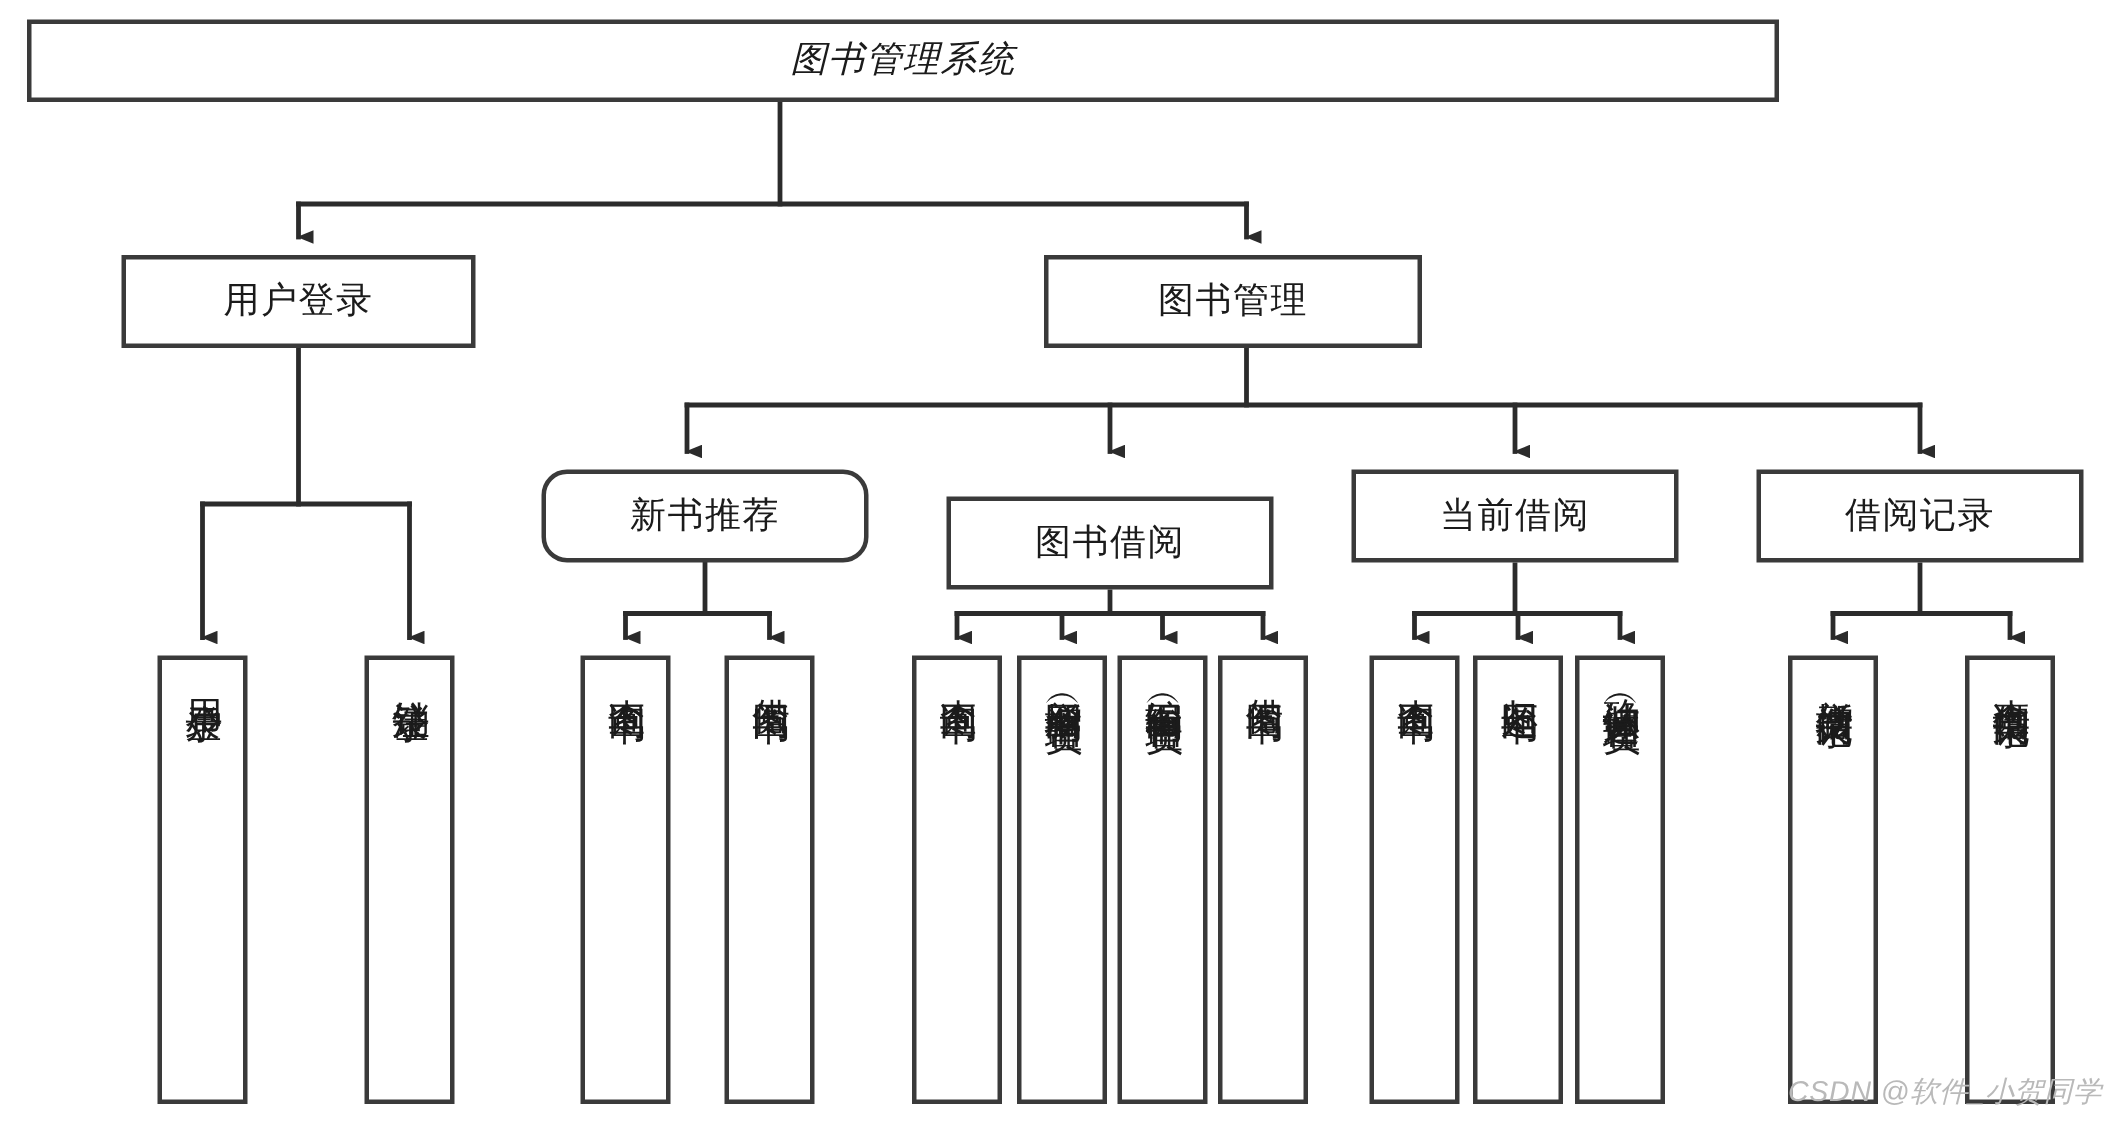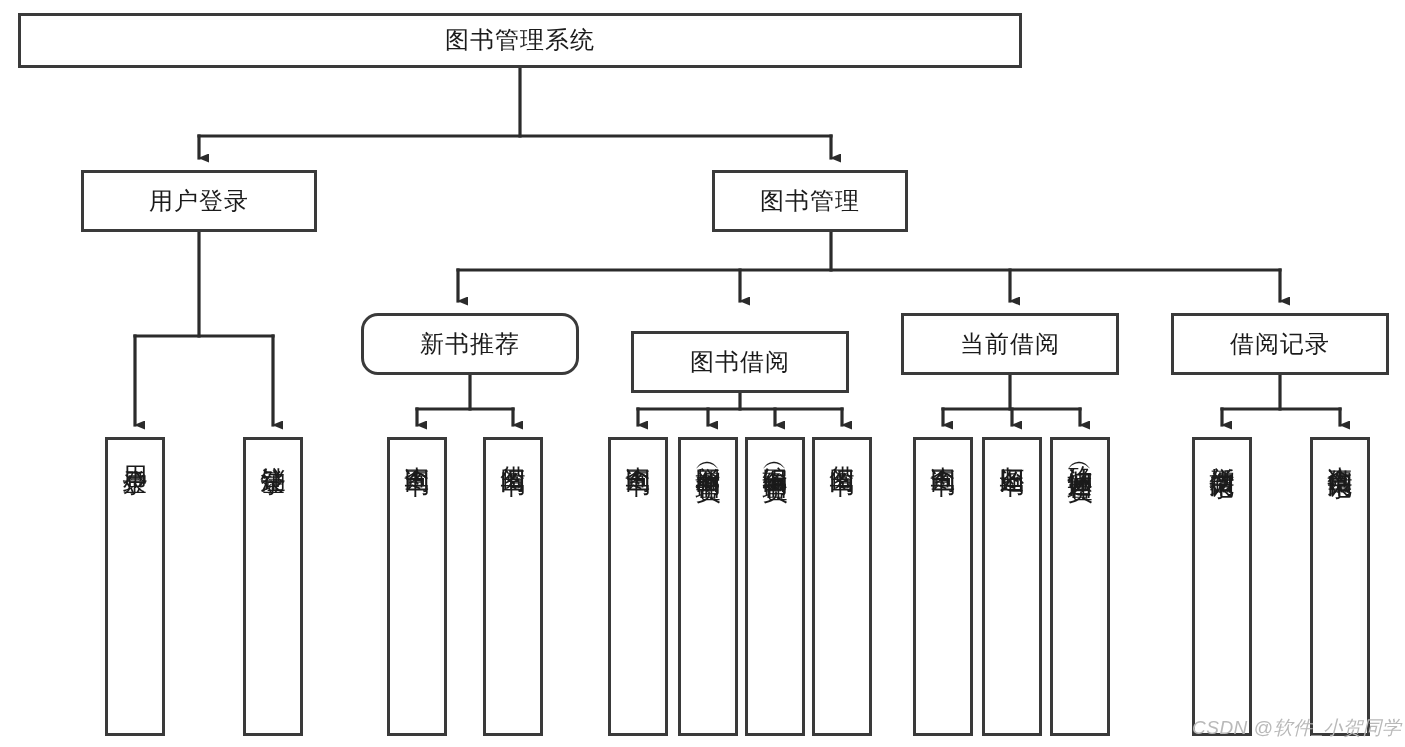--- a/index.html
+++ b/index.html
@@ -110,28 +110,28 @@
       <path d="M 1012 409 L 1012 425" marker-end="url(#arrowhead)"></path>
       <path d="M 1080 409 L 1080 425" marker-end="url(#arrowhead)"></path>
 
       <path d="M 1280 375 L 1280 409"></path>
       <path d="M 1222 409 L 1340 409"></path>
       <path d="M 1222 409 L 1222 425" marker-end="url(#arrowhead)"></path>
       <path d="M 1340 409 L 1340 425" marker-end="url(#arrowhead)"></path>
     </g>
   </svg>
 
-  <div class="node node-h" style="left:18px; top:13px; width:1004px; height:55px;">
+  <div class="node node-h" style="left:18px; top:13px; width:1168px; height:55px;font-style:italic;">
     <span class="node-label">图书管理系统</span>
   </div>
 
   <div class="node node-h" style="left:81px; top:170px; width:236px; height:62px;">
     <span class="node-label">用户登录</span>
   </div>
-  <div class="node node-h" style="left:712px; top:170px; width:196px; height:62px;">
+  <div class="node node-h" style="left:696px; top:170px; width:252px; height:62px;">
     <span class="node-label">图书管理</span>
   </div>
 
   <div class="node node-h" style="left:361px; top:313px; width:218px; height:62px;border-radius:17px;">
     <span class="node-label">新书推荐</span>
   </div>
   <div class="node node-h" style="left:631px; top:331px; width:218px; height:62px;">
     <span class="node-label">图书借阅</span>
   </div>
   <div class="node node-h" style="left:1171px; top:313px; width:218px; height:62px;">

